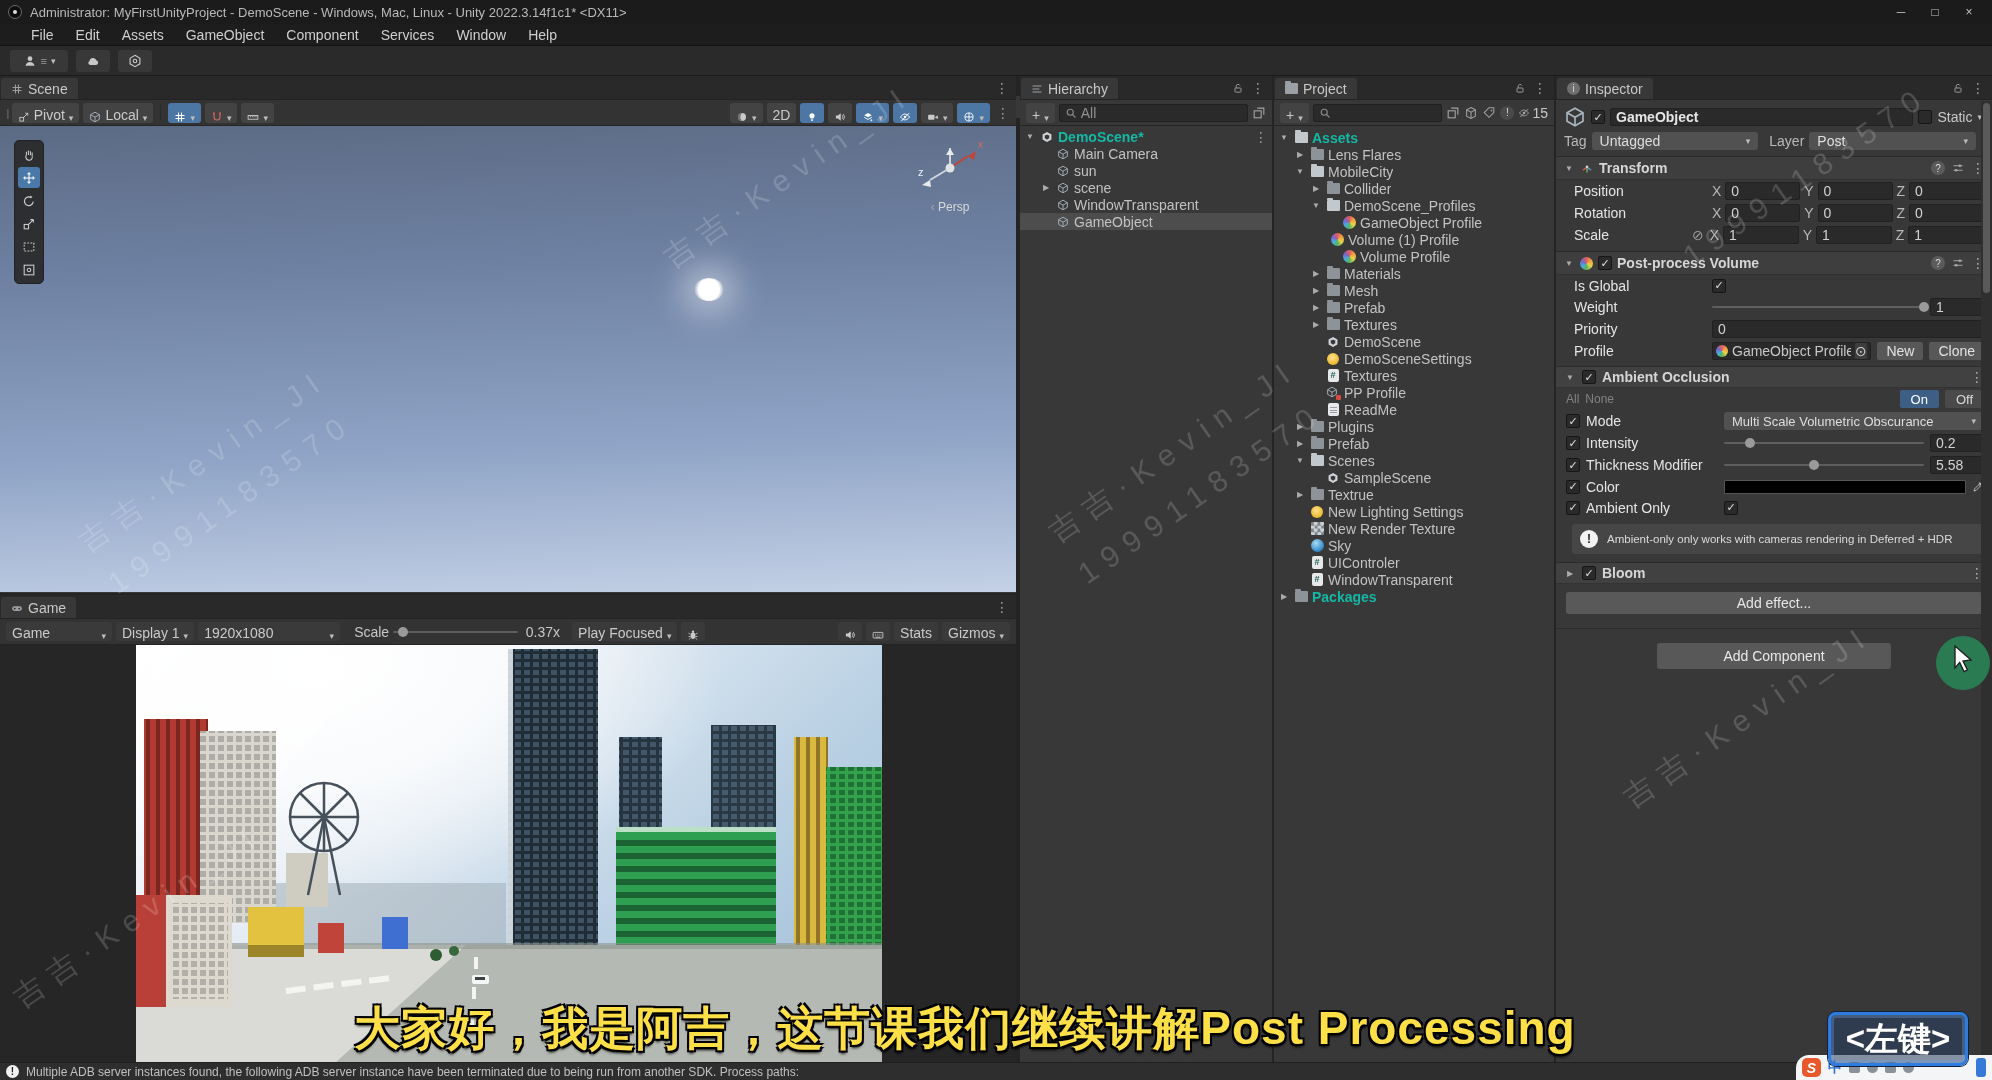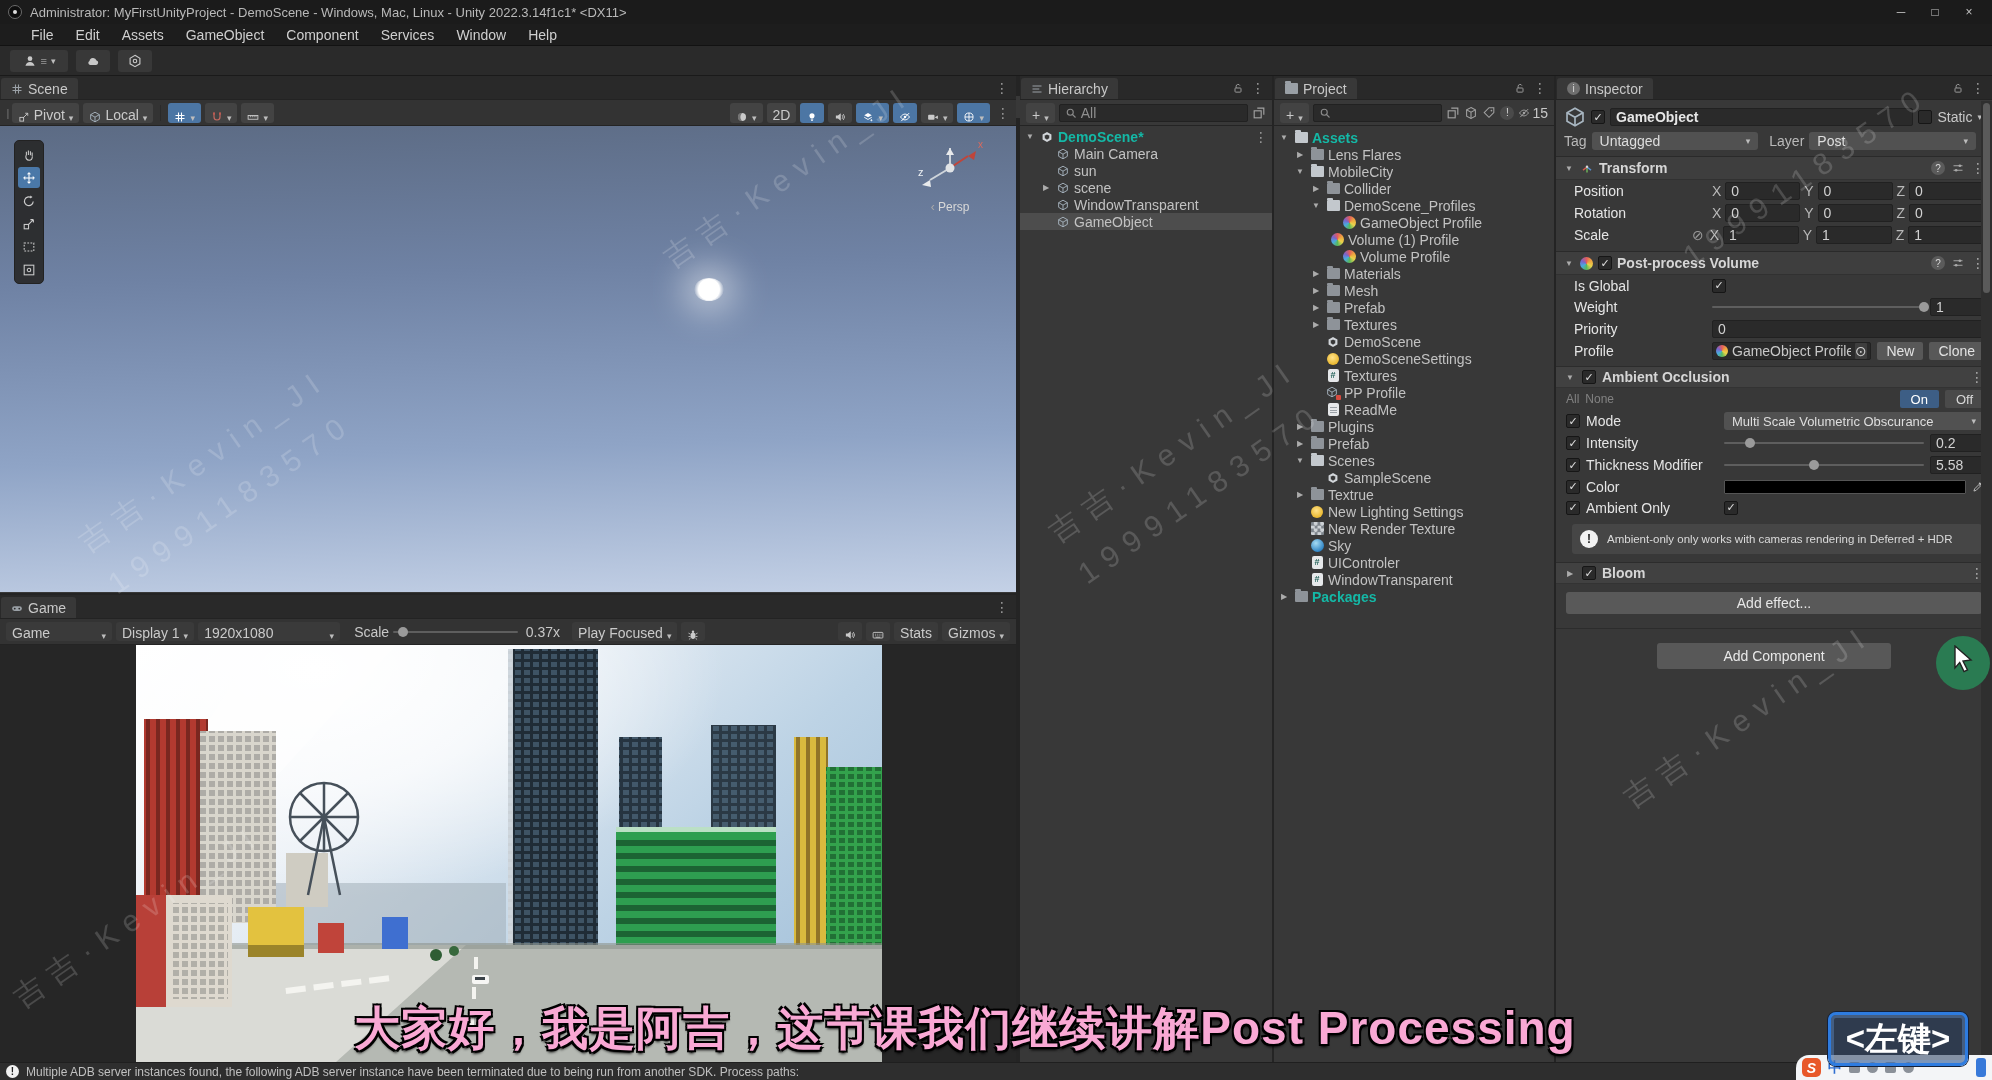--- a/index.html
+++ b/index.html
@@ -104,21 +104,21 @@
 .helpbox{margin:6px 10px 8px 16px;background:#464646;border-radius:3px;padding:6px 8px;display:flex;align-items:center;gap:9px;color:#dadada;font-size:11.5px}
 .bang{flex:0 0 18px;width:18px;height:18px;border-radius:50%;background:#f2f2f2;color:#222;display:flex;align-items:center;justify-content:center;font-weight:bold;font-size:12px}
 .addeffect{margin:8px 10px 2px 10px;background:#595959;border-radius:3px;height:22px;display:flex;align-items:center;justify-content:center;color:#e6e6e6}
 .addcomp-wrap{border-top:1px solid #2c2c2c;margin-top:14px;padding-top:14px;display:flex;justify-content:center}
 .addcomp{width:234px;height:26px;background:#585858;border-radius:3px;display:flex;align-items:center;justify-content:center;color:#e8e8e8}
 .vscroll{position:absolute;right:0;top:25px;bottom:0;width:11px;background:#2f2f2f}
 .vthumb{position:absolute;left:2px;top:2px;width:7px;height:190px;border-radius:4px;background:#5a5a5a}
 
 
 .statusbar{position:absolute;left:0;top:1062px;width:100%;height:18px;background:#2e2e2e;border-top:1px solid #1f1f1f;display:flex;align-items:center;gap:7px;padding:0 6px;font-size:12px;color:#c0c0c0;z-index:40}
-.subtitle{position:absolute;left:0;width:1930px;bottom:20px;text-align:center;font-size:46px;font-weight:bold;color:#f9a8d4;z-index:60;letter-spacing:1px;
+.subtitle{position:absolute;left:0;width:1930px;bottom:20px;text-align:center;font-size:46px;font-weight:bold;color:#fde047;z-index:60;letter-spacing:1px;
  text-shadow:-2px -2px 0 #000,2px -2px 0 #000,-2px 2px 0 #000,2px 2px 0 #000,0 3px 3px #000}
 .lbadge{position:absolute;right:24px;bottom:14px;width:140px;height:54px;border:3px solid #2e7ce0;border-radius:8px;background:rgba(40,62,96,.55);box-shadow:inset 0 0 0 3px rgba(110,160,230,.35),0 0 0 1px #14213a;display:flex;align-items:center;justify-content:center;color:#fff;font-size:33px;font-weight:bold;z-index:70}
 .imebar{position:absolute;right:0;bottom:0;width:196px;height:25px;background:#f3f5f7;border-radius:13px 0 0 0;display:flex;align-items:center;gap:7px;padding:0 6px;z-index:55}
 .slogo{width:19px;height:19px;background:#e8582a;border-radius:5px;color:#fff;font-weight:bold;font-style:italic;font-size:14px;display:flex;align-items:center;justify-content:center}
 .imechar{color:#2f6fd0;font-weight:bold;font-size:14px}
 .imedot{width:11px;height:11px;border-radius:2px;background:#8b9199}
 .imeblue{margin-left:auto;width:10px;height:19px;background:#3779d9;border-radius:3px}
 .clickdot{position:absolute;left:1936px;top:636px;width:54px;height:54px;border-radius:50%;background:#2a7b52;z-index:45}
 .cursor{position:absolute;left:1953px;top:645px;z-index:46}
 .wm{position:absolute;color:rgba(255,255,255,.17);font-size:30px;letter-spacing:10px;line-height:1.7;transform:rotate(-35deg);z-index:50;pointer-events:none;white-space:nowrap}

